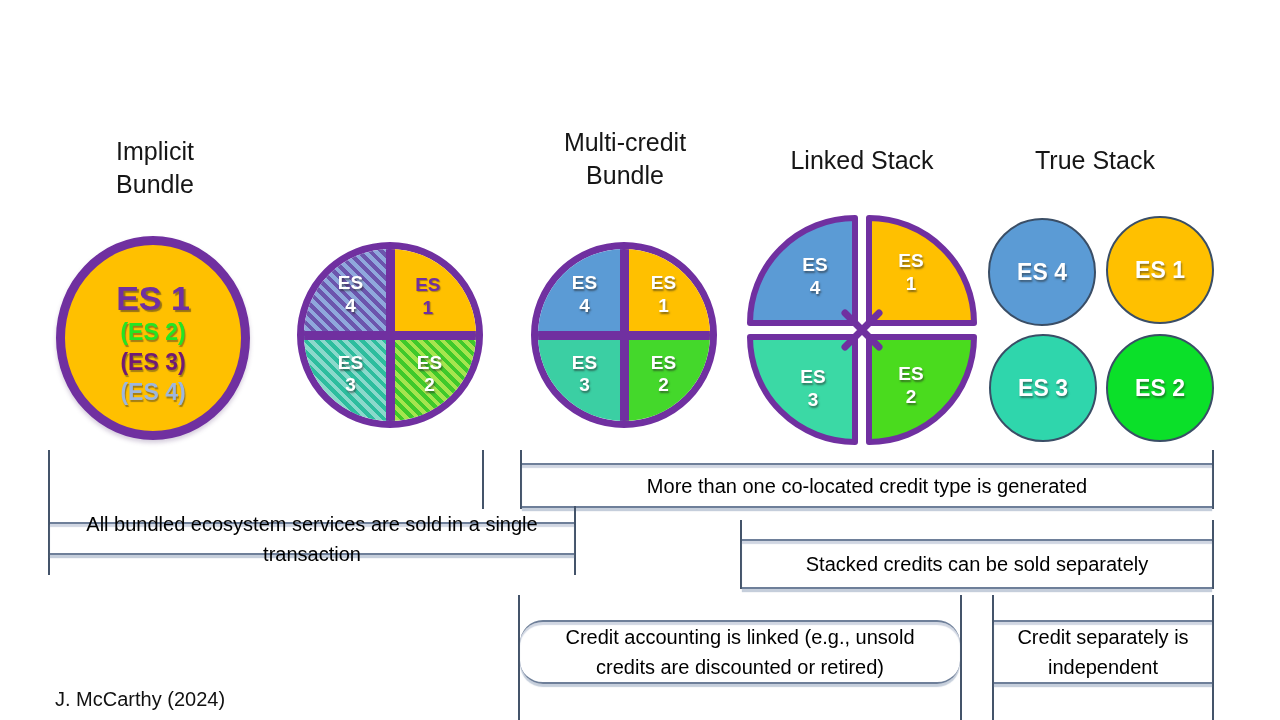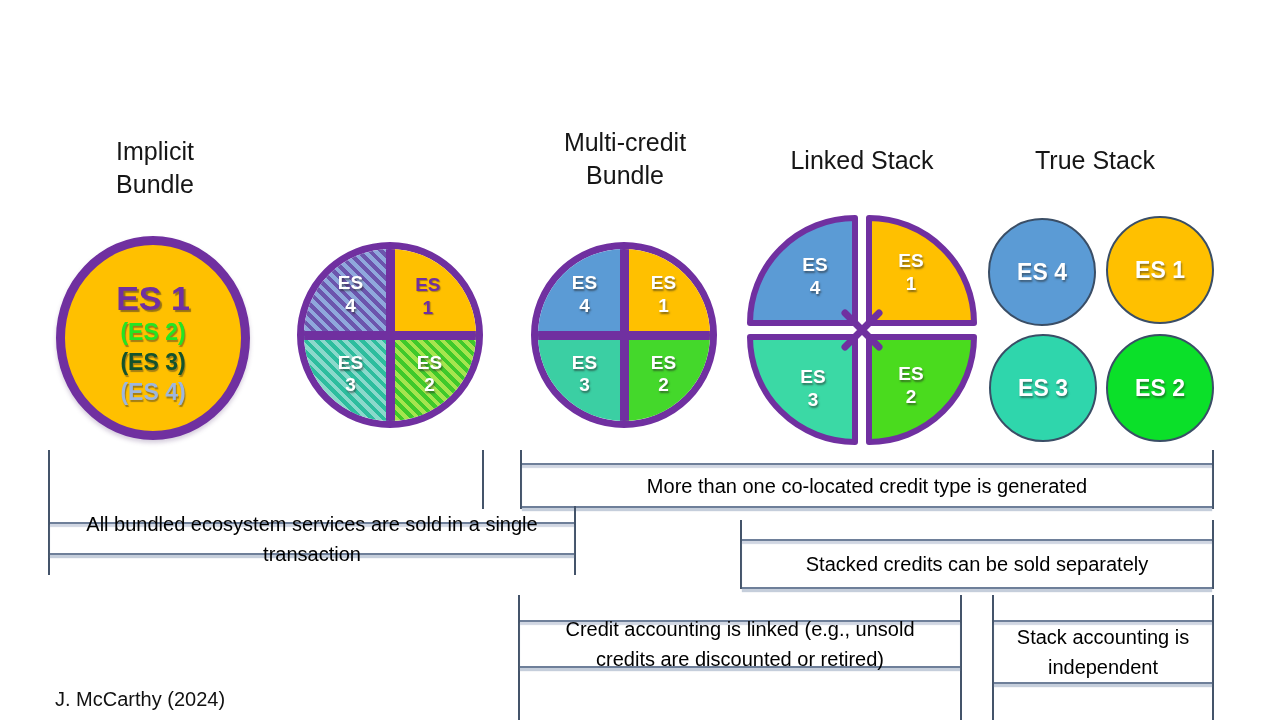--- a/index.html
+++ b/index.html
@@ -18,21 +18,21 @@
     border:9px solid #7030A0;border-radius:50%;background:#FFC000;
     display:flex;flex-direction:column;align-items:center;justify-content:center;
     padding-top:10px;box-sizing:content-box;
     box-shadow:0 3px 4px rgba(90,60,120,.25);
   }
   .ic-main{font-size:34px;font-weight:bold;color:#7030A0;line-height:38px;
     text-shadow:2px 2px 1px rgba(60,50,40,.55);}
   .ic-sub{font-size:23px;font-weight:bold;line-height:30px;
     text-shadow:1px 2px 1px rgba(70,60,40,.5);}
   .ic-sub.green{color:#23E523;}
-  .ic-sub.teal{color:#14532d;text-align:center;}
+  .ic-sub.teal{color:#701a75;text-align:center;}
   .ic-sub.peri{color:#9DB6DF;}
   
   .quad-circle{
     position:absolute;width:172px;height:172px;border:7px solid #7030A0;
     border-radius:50%;overflow:hidden;
   }
   .quad{position:absolute;width:50%;height:50%;}
   .q-tl{left:0;top:0;} .q-tr{right:0;top:0;} .q-bl{left:0;bottom:0;} .q-br{right:0;bottom:0;}
   .q-blue{background:#5B9BD5;}
   .q-orange{background:#FFC000;}
@@ -174,25 +174,25 @@
   </div>
   <div class="band" style="left:740px;top:520px;width:474px;height:69px;">
     <div class="vl left"></div>
     <div class="vl right"></div>
     <div class="strip" style="top:19px;height:50px;">Stacked credits can be sold separately</div>
   </div>
 
   <div class="band" style="left:518px;top:595px;width:444px;height:125px;">
     <div class="vl left"></div>
     <div class="vl right"></div>
-    <div class="strip" style="top:25px;height:48px;">Credit accounting is linked (e.g., unsold
+    <div class="strip" style="top:25px;height:64px;border-radius:23px;">Credit accounting is linked (e.g., unsold
 credits are discounted or retired)</div>
   </div>
   <div class="band" style="left:992px;top:595px;width:222px;height:125px;">
     <div class="vl left"></div>
     <div class="vl right"></div>
-    <div class="strip" style="top:25px;height:64px;">Stack accounting is
+    <div class="strip" style="top:25px;height:64px;">Credit separately is
 independent</div>
   </div>
 
   <div class="footer">J. McCarthy (2024)</div>
 
 </div>
 
 </body></html>

